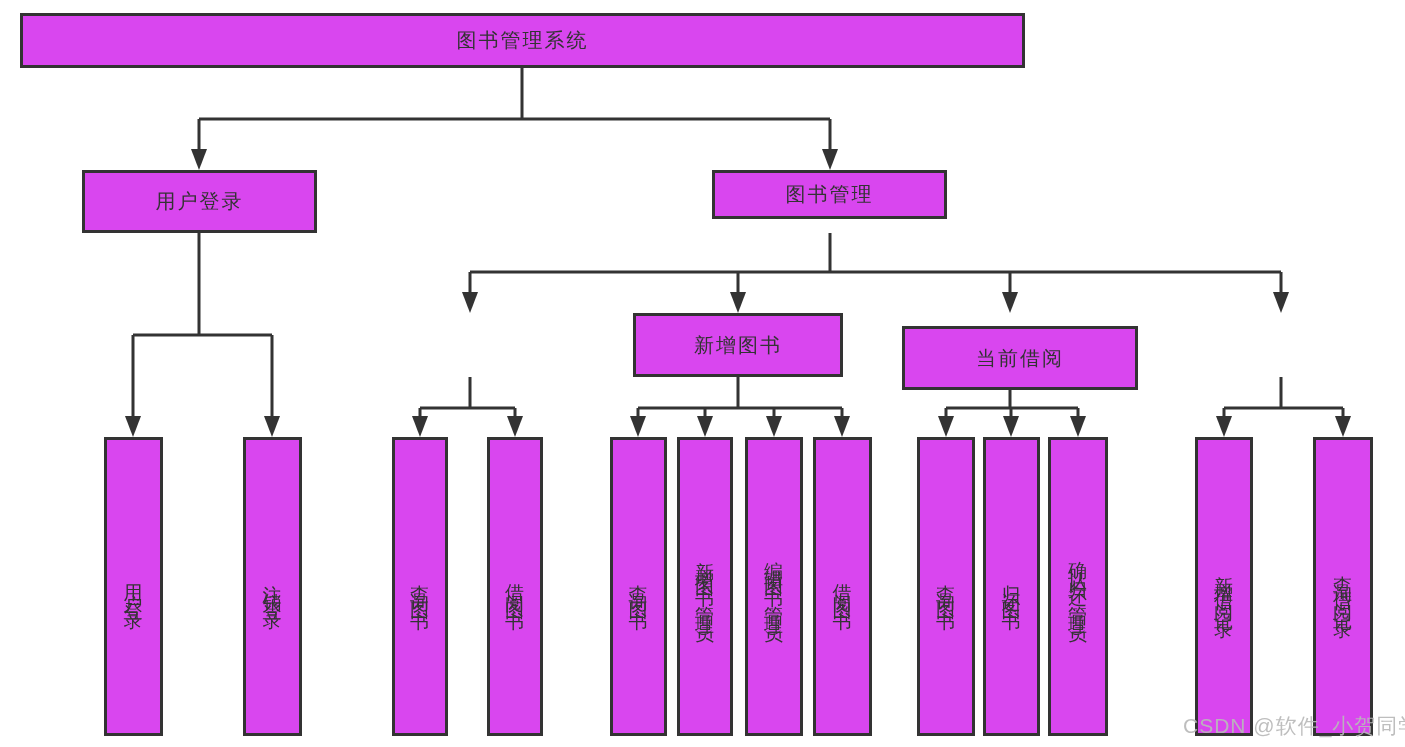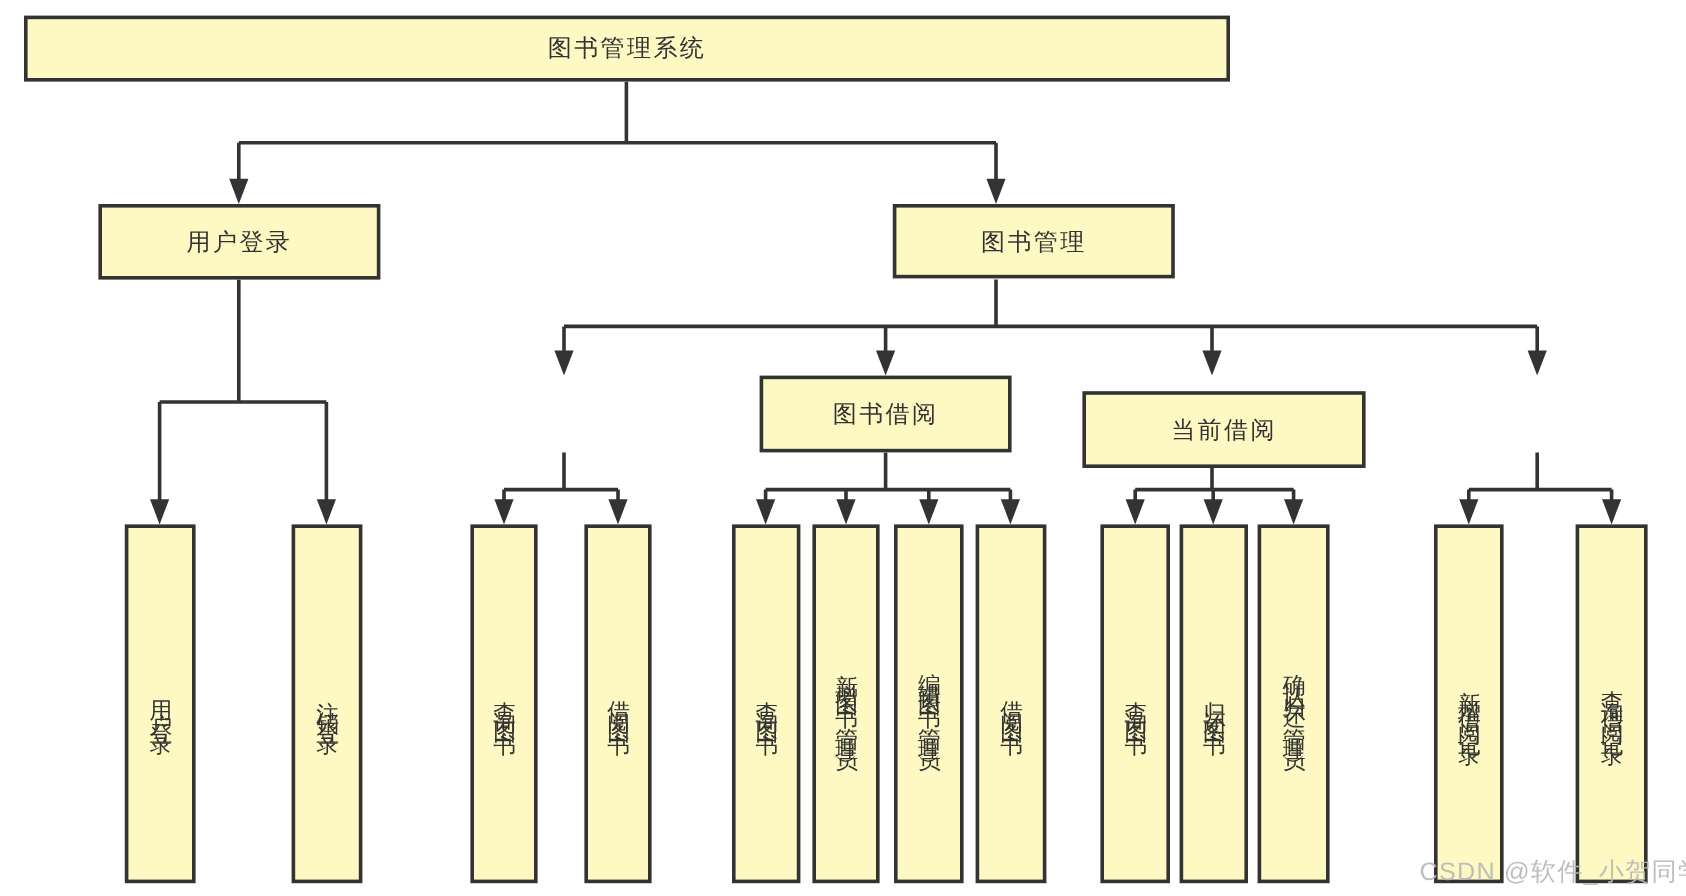--- a/index.html
+++ b/index.html
@@ -3,21 +3,21 @@
 <meta charset="utf-8">
 <style>
   html,body{margin:0;padding:0;background:#fff;}
   .stage{
     position:relative;width:1405px;height:747px;background:#fff;overflow:hidden;
     font-family:"Liberation Sans","DejaVu Sans",sans-serif;
   }
   svg.wires{position:absolute;left:0;top:0;width:1405px;height:747px;}
   .box{
     position:absolute;box-sizing:border-box;
-    border:3px solid #333;background:#fef9c3;color:#333;
+    border:3px solid #333;background:#d946ef;color:#333;
     display:flex;align-items:center;justify-content:center;
   }
   .box.h span{font-size:20px;letter-spacing:2px;white-space:nowrap;}
   .box.v span{
     writing-mode:vertical-rl;text-orientation:mixed;
     font-size:19px;line-height:1;letter-spacing:9px;white-space:nowrap;
   }
   .watermark{
     position:absolute;left:1183px;top:712px;z-index:3;
     font-size:21px;color:#b9b9b9;letter-spacing:1px;white-space:nowrap;opacity:.92;
@@ -61,26 +61,26 @@
     </g>
   </svg>
 
   <div class="box h" style="left:20px;top:13px;width:1005px;height:55px">
     <span>图书管理系统</span>
   </div>
 
   <div class="box h" style="left:82px;top:170px;width:235px;height:63px">
     <span>用户登录</span>
   </div>
-  <div class="box h" style="left:744px;top:170px;width:235px;height:62px">
+  <div class="box h" style="left:712px;top:170px;width:235px;height:49px">
     <span>图书管理</span>
   </div>
 
   <div class="box h" style="left:633px;top:313px;width:210px;height:64px">
-    <span>图书借阅</span>
+    <span>新增图书</span>
   </div>
   <div class="box h" style="left:902px;top:326px;width:236px;height:64px">
     <span>当前借阅</span>
   </div>
 
   <div class="box v" style="left:104px;top:437px;width:59px;height:299px">
     <span>用户登录</span>
   </div>
   <div class="box v" style="left:243px;top:437px;width:59px;height:299px">
     <span>注销登录</span>

